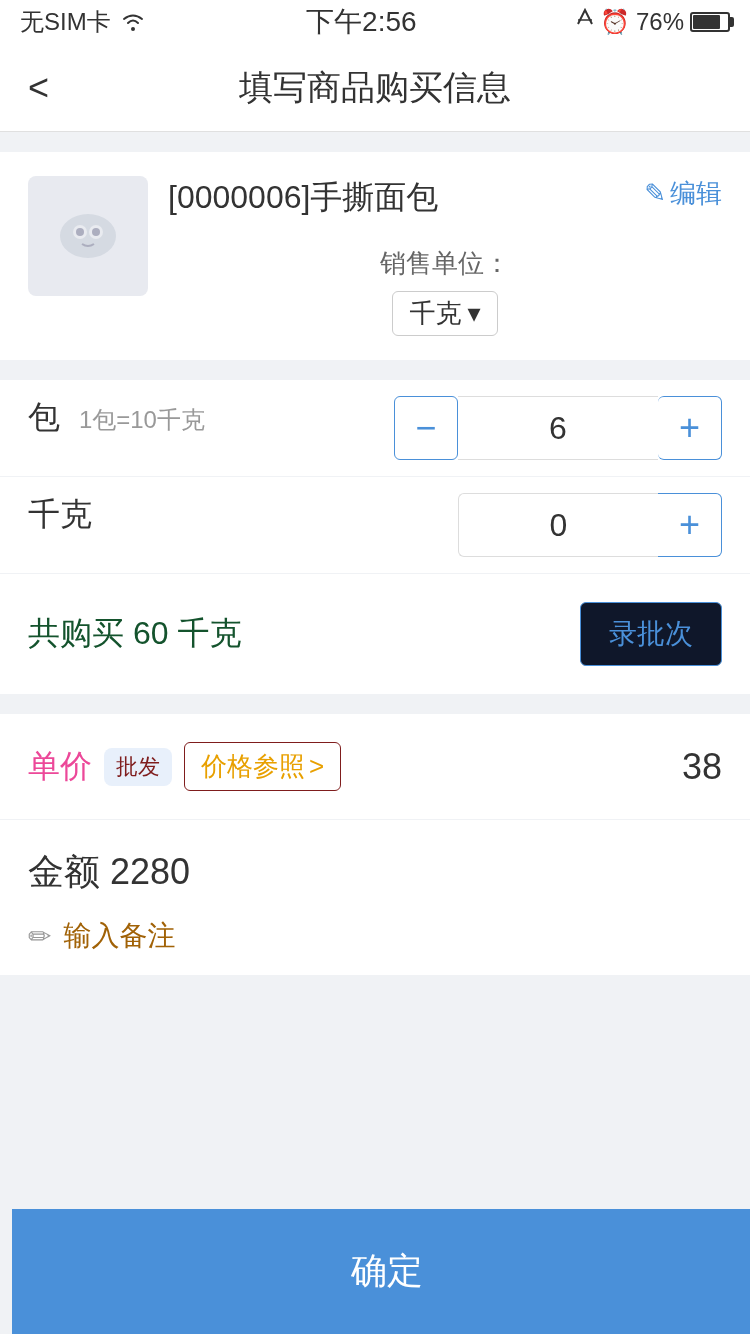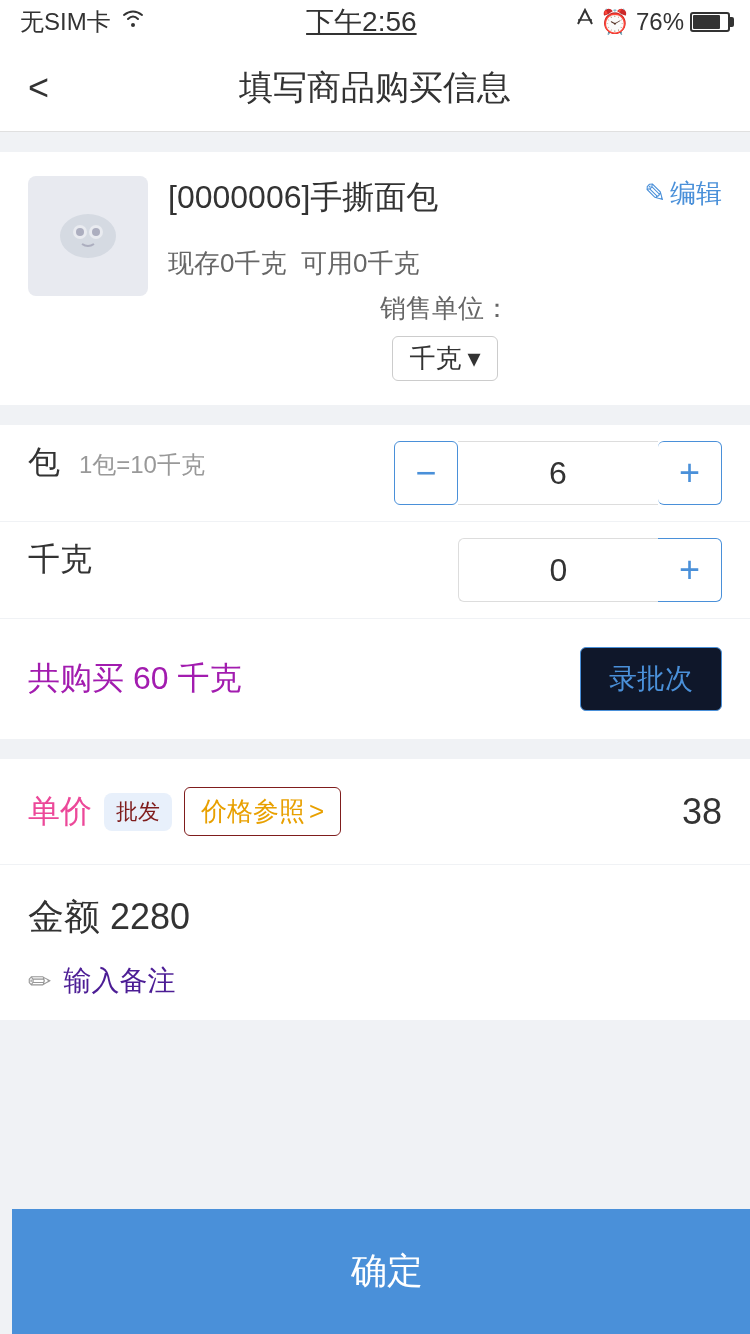--- a/index.html
+++ b/index.html
@@ -18,22 +18,22 @@
       width: 750px;
       height: 44px;
       background: #fff;
       display: flex;
       align-items: center;
       justify-content: space-between;
       padding: 0 20px;
       font-size: 24px;
       color: #333;
     }
-    .status-left { display: flex; align-items: flex-start; gap: 8px; }
-    .status-center { font-size: 28px; font-weight: 500; text-decoration: underline; }
+    .status-left { display: flex; align-items: flex-end; gap: 8px; }
+    .status-center { font-size: 28px; font-weight: 500; }
     .status-right { display: flex; align-items: center; gap: 6px; font-size: 24px; }
     .battery-icon {
       width: 40px; height: 20px;
       border: 2px solid #333;
       border-radius: 3px;
       position: relative;
       display: inline-flex;
       align-items: center;
     }
     .battery-icon::after {
@@ -201,21 +201,21 @@
     
     .total-row {
       background: #fff;
       padding: 28px 28px;
       display: flex;
       align-items: center;
       justify-content: space-between;
     }
     .total-text {
       font-size: 32px;
-      color: #a21caf;
+      color: #14532d;
     }
     .batch-btn {
       border: 1px solid #4a90d9;
       color: #4a90d9;
       background: #0f172a;
       padding: 12px 28px;
       border-radius: 6px;
       font-size: 28px;
       cursor: pointer;
     }
@@ -351,23 +351,20 @@
       <circle cx="48" cy="26" r="7" fill="#fff" opacity="0.7"></circle>
       <circle cx="32" cy="26" r="4" fill="#557"></circle>
       <circle cx="48" cy="26" r="4" fill="#557"></circle>
       <path d="M34 38 Q40 42 46 38" fill="none" stroke="#557" stroke-width="2"></path>
     </svg>
   </div>
   <div class="product-info">
     <div class="product-name">
       <span>[0000006]</span><span>手撕面包</span>
     </div>
-    <div class="product-stock">
-      <span>现存0千克</span>&nbsp;&nbsp;<span>可用0千克</span>
-    </div>
     <div class="product-unit">
       <span>销售单位：</span>
       <span class="unit-select">
         <span>千克</span>
         <span>▾</span>
       </span>
     </div>
   </div>
   <div class="edit-btn">
     <span>✎</span>
@@ -418,19 +415,19 @@
     <span class="price-value">38</span>
   </div>
 </div>
 
 <div class="amount-section">
   <div class="amount-row">
     <span>金额</span>&nbsp;<span>2280</span>
   </div>
   <div class="note-row">
     <span class="note-icon">✏</span>
-    <span style="color:#4c1d95;text-align:right;">输入备注</span>
+    <span style="color:#a16207;text-align:right;">输入备注</span>
   </div>
 </div>
 
 <div class="empty-space" style="height: 380px;"></div>
 
 <div class="bottom-btn">确定</div>
 
 </body></html>

